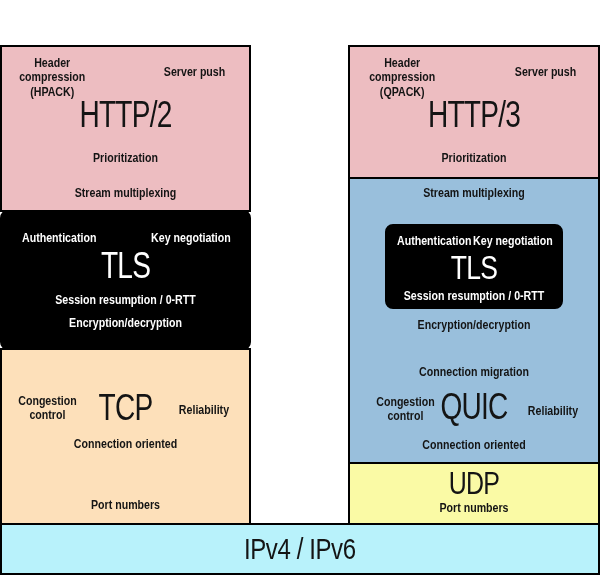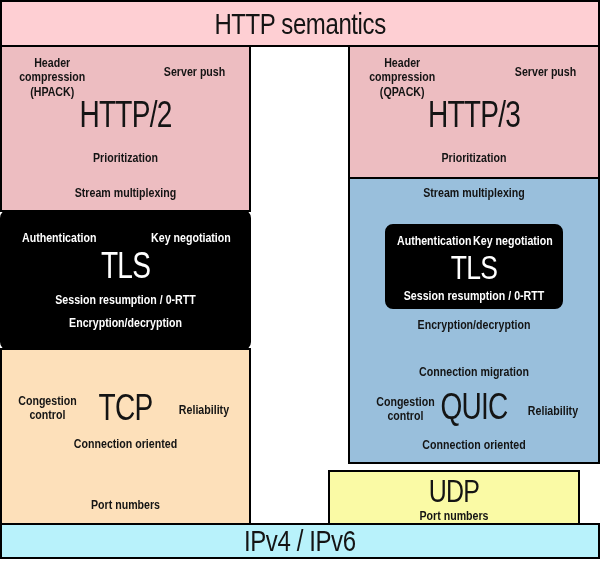--- a/index.html
+++ b/index.html
@@ -5,28 +5,28 @@
   html,body{margin:0;padding:0;background:#fff;}
   .canvas{
     position:relative;width:600px;height:575px;background:#fff;
     font-family:"Liberation Sans",sans-serif;color:#141414;overflow:hidden;
   }
   .block{
     position:absolute;box-sizing:border-box;border:2px solid #000;
   }
   .bar{display:flex;align-items:center;justify-content:center;}
   .topbar{left:0;top:0;width:600px;height:47px;background:var(--pink-light,#fecfd3);}
-  .footerbar{left:0;top:523px;width:600px;height:36px;background:var(--cyan,#b8f2fb);}
+  .footerbar{left:0;top:523px;width:600px;height:52px;background:var(--cyan,#b8f2fb);}
   .http2{left:0;top:45px;width:251px;height:167px;background:var(--pink,#edbdc1);}
   .tlsL{left:0;top:210px;width:251px;height:140px;background:var(--black,#000);}
   .tcp{left:0;top:348px;width:251px;height:177px;background:var(--peach,#fde0ba);}
   .http3{left:348px;top:45px;width:252px;height:134px;background:var(--pink,#edbdc1);}
   .quic{left:348px;top:177px;width:252px;height:287px;background:var(--blue,#99bfdc);}
   .tlsSub{left:35px;top:45px;width:178px;height:85px;background:var(--black,#000);}
-  .udp{left:328px;top:462px;width:252px;height:63px;background:var(--yellow,#fafaa5);margin-top:8px;}
+  .udp{left:348px;top:462px;width:252px;height:63px;background:var(--yellow,#fafaa5);}
 
   .txt{
     position:absolute;font-size:12.5px;font-weight:700;line-height:1.15;
     transform:scaleX(.85);white-space:nowrap;
   }
   .c{left:0;right:0;text-align:center;transform-origin:50% 50%;}
   .l{transform-origin:0 50%;text-align:center;}
   .r{transform-origin:100% 50%;text-align:right;}
   .wrap{white-space:normal;}
   .big{
@@ -38,23 +38,20 @@
     transform:scaleX(.8);white-space:nowrap;
   }
   .dark{color:#fff;border-radius:8px;}
   .dark .txt{color:#fff;}
 </style>
 </head>
 <body>
 
 <div class="canvas">
 
-  <div class="block bar topbar">
-    <span class="bartxt">HTTP semantics</span>
-  </div>
 
   <div class="block http2">
     <div class="txt l wrap" style="left:6px;top:9px;width:104px;">
       <div>Header compression</div>
       <div>(HPACK)</div>
     </div>
     <div class="txt r" style="right:24px;top:18px;">Server push</div>
     <div class="txt c big" style="top:50px;">HTTP/2</div>
     <div class="txt c" style="top:104px;">Prioritization</div>
     <div class="txt c" style="top:139px;">Stream multiplexing</div>

